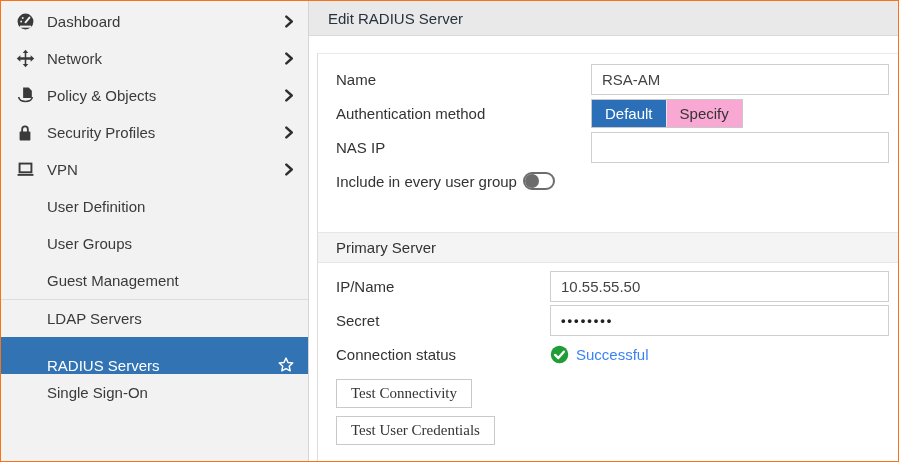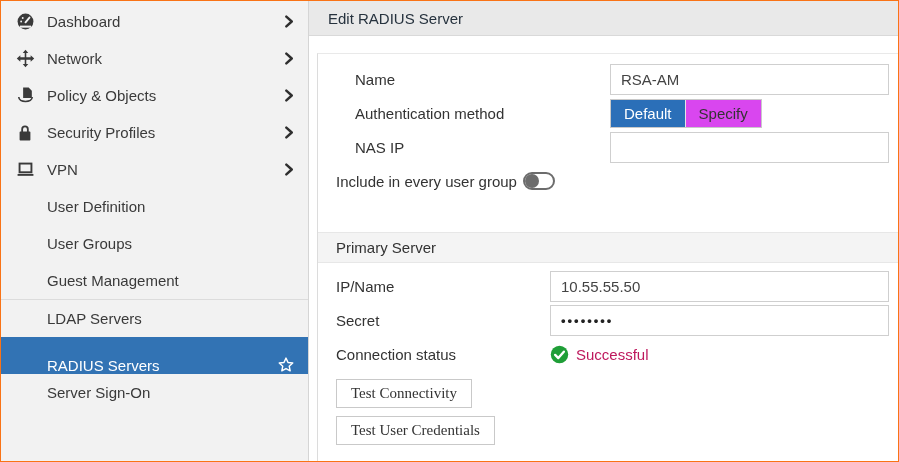--- a/index.html
+++ b/index.html
@@ -46,46 +46,46 @@
     height:35px;flex-shrink:0;background:#e9e9e9;border-bottom:1px solid #d9d9d9;
     display:flex;align-items:center;padding:4px 19px;font-size:15px;color:#26323e;
   }
   .panel-wrap{flex:1;padding:17px 0 0 8px;display:flex;}
   .panel{
     flex:1;border-left:1px solid #dcdcdc;border-top:1px solid #e9e9e9;
     padding:8px 9px 0 18px;min-width:0;
   }
   .frow{display:flex;align-items:center;min-height:34px;}
   .flabel{font-size:15px;color:#333;flex-shrink:0;}
-  .w1{width:255px;margin-left:19px;}  
+  .w1{width:255px;}  
   .w2{width:214px;}  
   .tinput{
     flex:1;height:31px;border:1px solid #cfcfcf;background:#fff;
     font-family:inherit;font-size:15px;color:#444;padding:0 10px;outline:none;min-width:0;
   }
   .secret-input{letter-spacing:2px;font-size:13px;font-weight:700;color:#222;}
   .segmented{display:inline-flex;border:1px solid #c9c9c9;background:#fff;}
   .seg{padding:5px 13px;font-size:15px;cursor:pointer;}
   .seg.sel{background:var(--accent);color:#fff;}
-  .seg.unsel{background:#d946ef;color:#333;border-left:1px solid #e5e5e5;}
+  .seg.unsel{background:#f9a8d4;color:#333;border-left:1px solid #e5e5e5;}
   .toggle{
     width:32px;height:18px;border:2px solid #6c6c6c;border-radius:10px;
     background:#fff;position:relative;margin-left:6px;cursor:pointer;flex-shrink:0;
   }
   .toggle .knob{
     position:absolute;left:0px;top:0px;width:14px;height:14px;
     border-radius:50%;background:#6c6c6c;
   }
   .section-band{
     background:#f4f4f4;border-top:1px solid #e7e7e7;border-bottom:1px solid #e7e7e7;
     height:31px;display:flex;align-items:center;
     margin:34px -9px 6px -18px;padding-left:18px;
     font-size:15px;color:#333;
   }
-  .status-wrap{display:flex;align-items:center;gap:7px;font-size:15px;color:#be185d;}
+  .status-wrap{display:flex;align-items:center;gap:7px;font-size:15px;color:#3b82f6;}
   .btn{
     display:inline-block;background:#fff;border:1px solid #c9c9c9;
     font-family:Liberation Serif, serif;font-size:15px;color:#333;padding:5px 14px;
     cursor:pointer;margin-top:8px;
   }
   .btn-row{min-height:0;}
 </style>
 </head>
 <body>
 
@@ -187,21 +187,21 @@
     </div>
     <div class="side-sub selected">
       <span class="lbl">RADIUS Servers</span>
       <span class="star">
         <svg width="18" height="18" viewBox="0 0 24 24" fill="none" stroke="currentColor" stroke-width="1.9" stroke-linejoin="round">
             <path d="M12 2.8l2.7 5.8 6.3.7-4.7 4.3 1.3 6.2L12 16.7l-5.6 3.1 1.3-6.2L3 9.3l6.3-.7z"></path>
           </svg>
       </span>
     </div>
     <div class="side-sub">
-      <span class="lbl">Server Sign-On</span>
+      <span class="lbl">Single Sign-On</span>
     </div>
   </nav>
 
   <div class="main">
 
     <div class="page-header">
       <span>Edit RADIUS Server</span>
     </div>
 
     <div class="panel-wrap">

